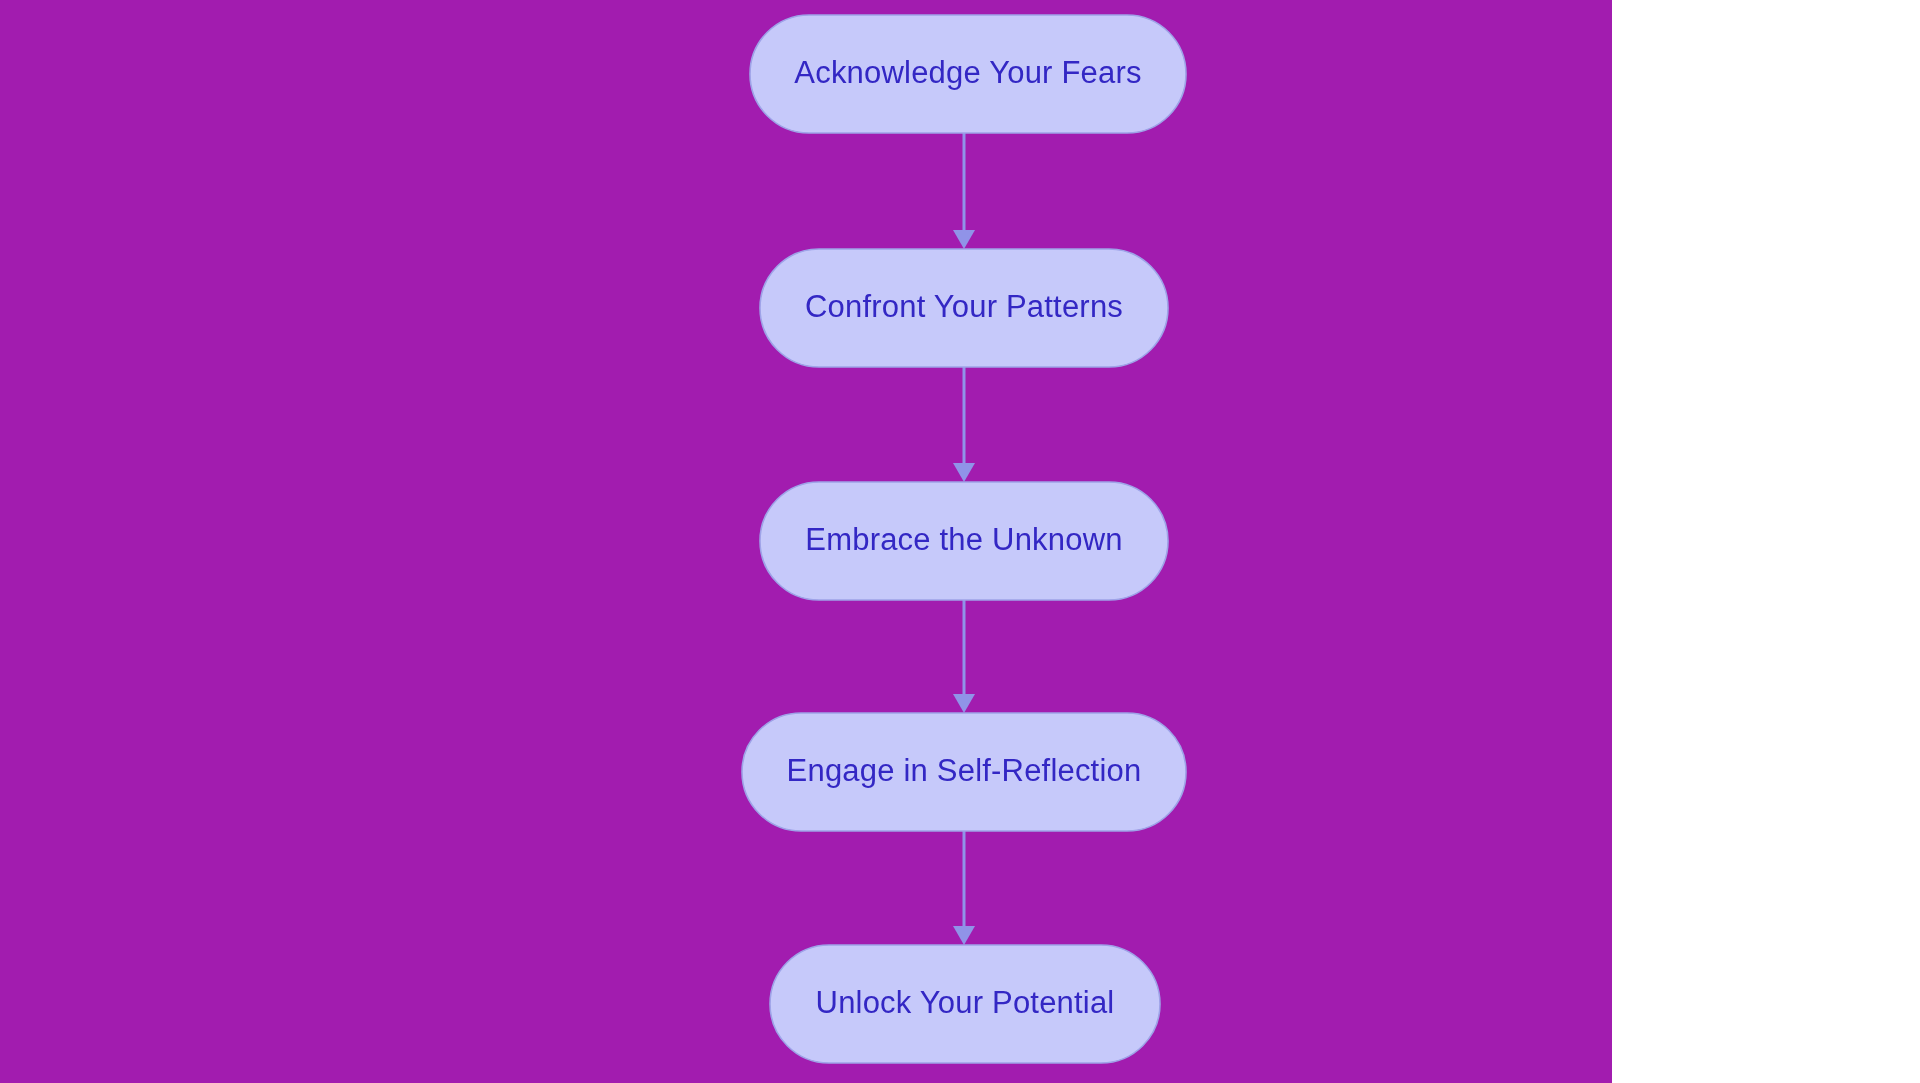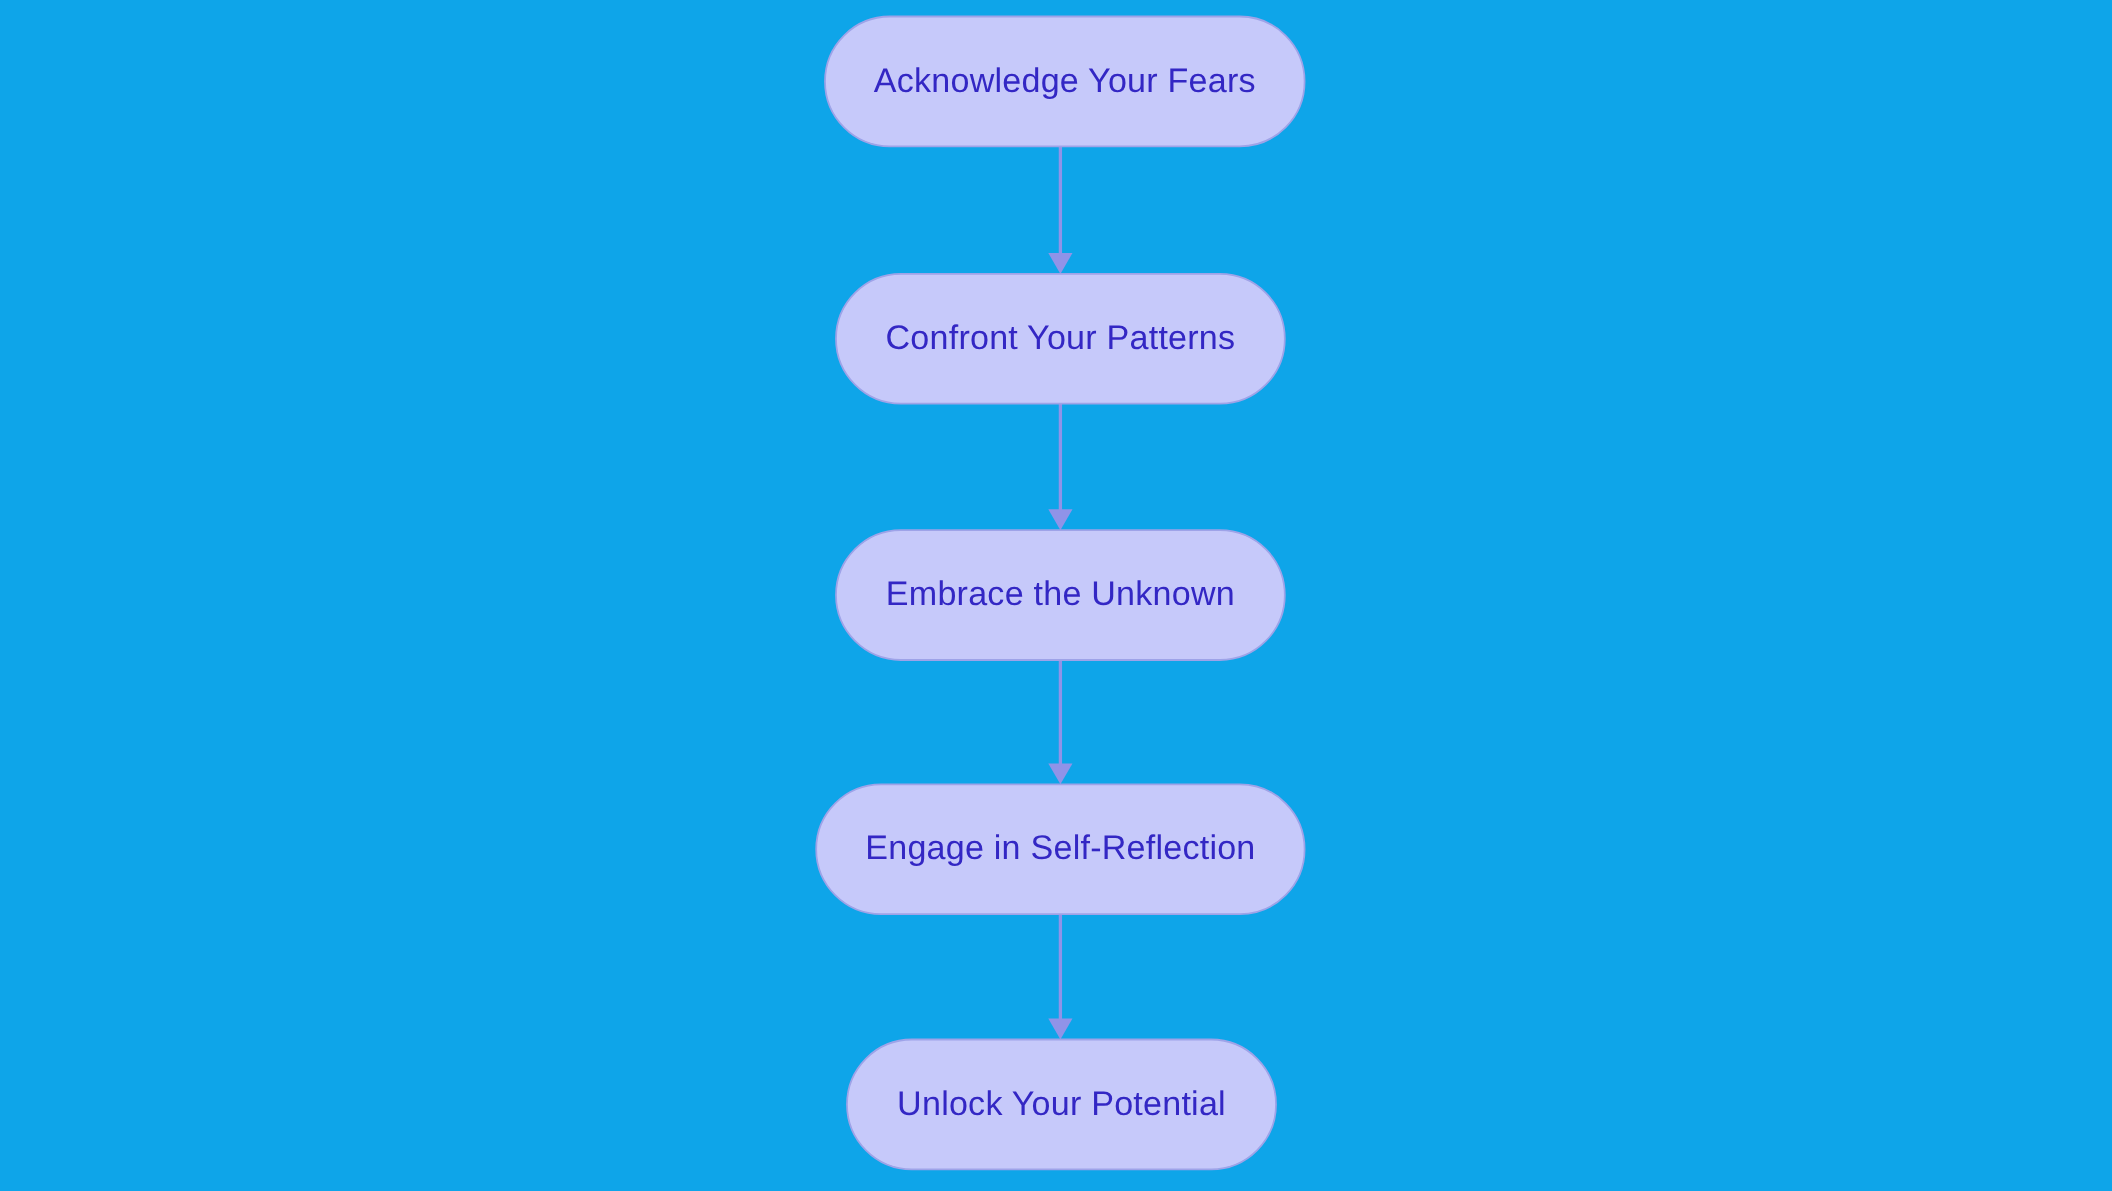--- a/index.html
+++ b/index.html
@@ -11,23 +11,23 @@
     background: #ffffff;
     overflow: hidden;
   }
 
   body {
     font-family: "Liberation Sans", sans-serif;
   }
 
   #flow-canvas {
     position: relative;
-    width: 1920px;
+    width: 1612px;
     height: 1083px;
-    background: #0ea5e9;
+    background: #a21caf;
   }
 
   #flow-svg {
     position: absolute;
     top: 0;
     left: 0;
     width: 1920px;
     height: 1083px;
     display: block;
   }

